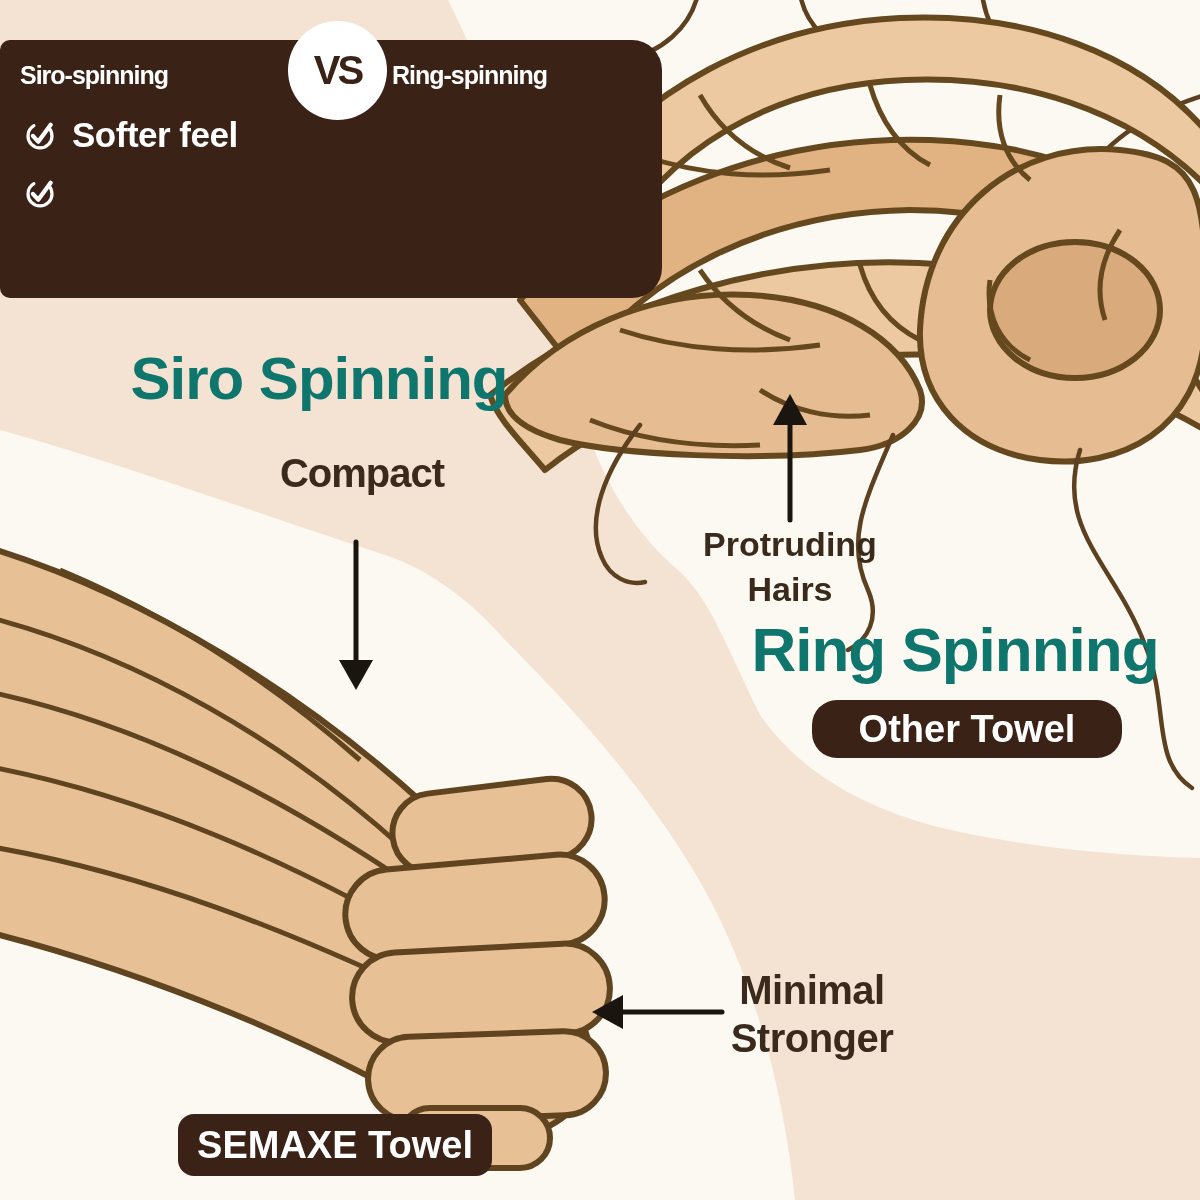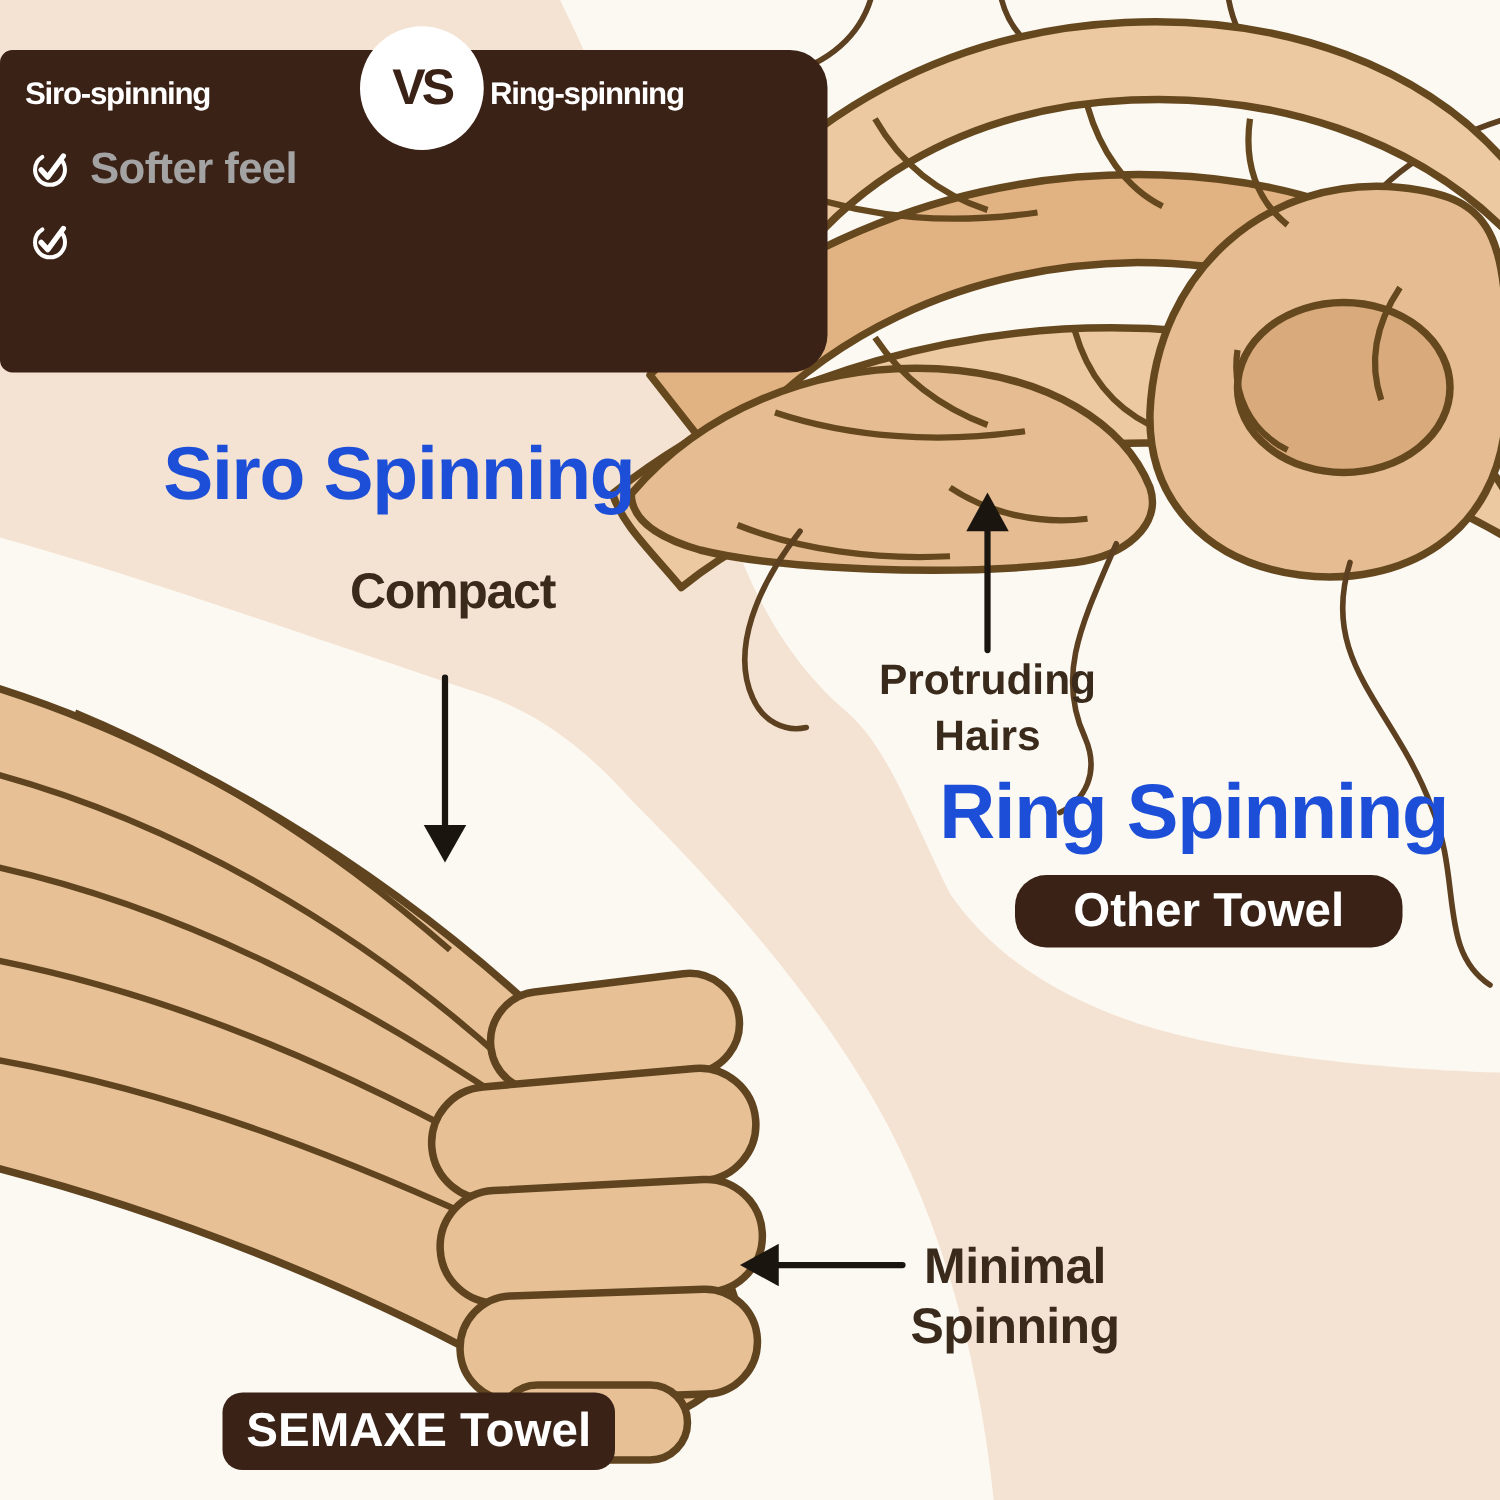--- a/index.html
+++ b/index.html
@@ -16,32 +16,32 @@
           font-size:25px;letter-spacing:-1px;line-height:50px;white-space:nowrap;}
   .banner-title-left{left:20px;}
   .banner-title-right{left:392px;}
   .vs-circle{position:absolute;left:288px;top:-19px;width:99px;height:99px;
           border-radius:50%;background:#ffffff;display:flex;align-items:center;
           justify-content:center;z-index:11;}
   .vs-circle span{color:#3b2217;font-weight:bold;font-size:40px;letter-spacing:-3px;}
   .features{position:absolute;left:24px;top:76px;margin:0;padding:0;list-style:none;}
   .features li{display:flex;align-items:center;gap:16px;height:38px;margin-bottom:20px;}
   .features .check{width:32px;height:32px;flex:0 0 32px;}
-  .features .flabel{color:#a3a3a3;font-weight:bold;font-size:35px;letter-spacing:-0.5px;white-space:nowrap;text-align:center;}
+  .features .flabel{color:#ffffff;font-weight:bold;font-size:35px;letter-spacing:-0.5px;white-space:nowrap;text-align:center;}
 
   
-  .heading{position:absolute;z-index:5;text-align:center;color:#1d4ed8;
+  .heading{position:absolute;z-index:5;text-align:center;color:#0f766e;
            font-weight:bold;white-space:nowrap;}
   #siro-heading{left:69px;top:346px;width:500px;font-size:60px;letter-spacing:-1px;line-height:66px;}
   #ring-heading{left:705px;top:617px;width:500px;font-size:62px;letter-spacing:-1px;line-height:66px;}
   .callout{position:absolute;z-index:5;text-align:center;color:#3a2a1c;
            font-weight:bold;}
   #fiber-callout{left:192px;top:450px;width:340px;font-size:40px;letter-spacing:-1px;line-height:46px;}
   #protruding-callout{left:640px;top:522px;width:300px;font-size:34px;line-height:45px;}
-  #minimal-callout{left:662px;top:966px;width:300px;font-size:40px;letter-spacing:-0.5px;line-height:48px;margin-top:23px;}
+  #minimal-callout{left:662px;top:966px;width:300px;font-size:40px;letter-spacing:-0.5px;line-height:48px;}
 
   
   .pill{position:absolute;z-index:5;background:#3b2217;color:#fff;font-weight:bold;
         display:flex;align-items:center;justify-content:center;white-space:nowrap;}
   #other-badge{left:812px;top:700px;width:310px;height:58px;border-radius:25px;font-size:38px;}
   #semaxe-badge{left:178px;top:1114px;width:314px;height:62px;border-radius:16px;font-size:38px;}
 </style>
 </head>
 <body>
 
@@ -193,20 +193,20 @@
   </div>
 
   <div class="heading" id="ring-heading">Ring Spinning</div>
 
   <div class="pill" id="other-badge">
     <span>Other Towel</span>
   </div>
 
   <div class="callout" id="minimal-callout">
     <div>Minimal</div>
-    <div>Spinning</div>
+    <div>Stronger</div>
   </div>
 
   <div class="pill" id="semaxe-badge">
     <span>SEMAXE Towel</span>
   </div>
 
 </div>
 
 </body></html>

